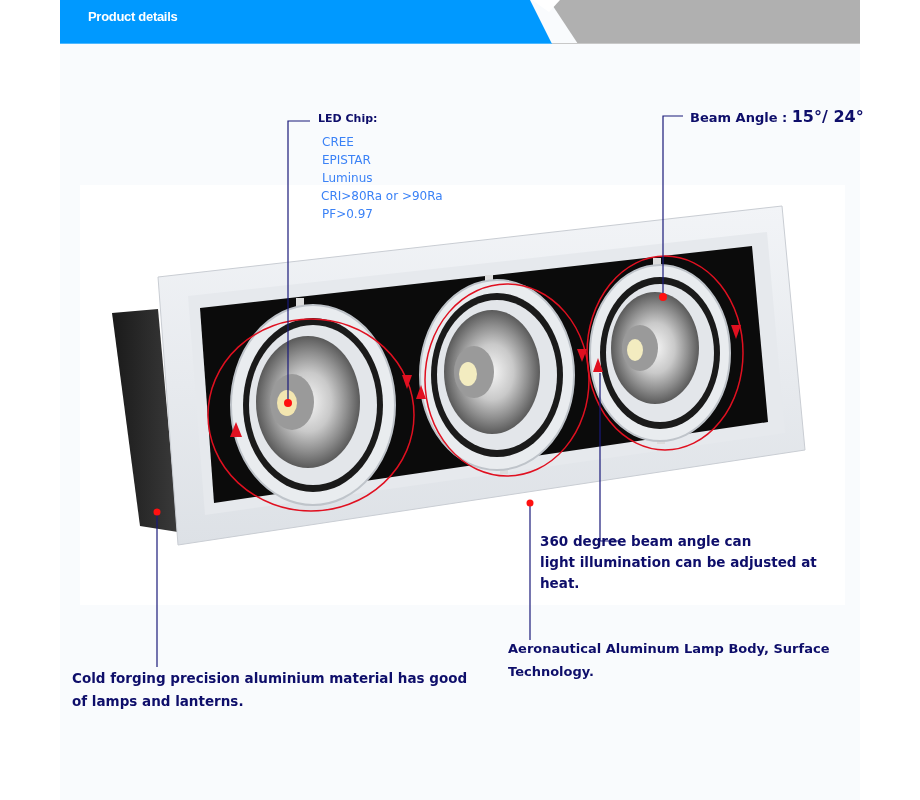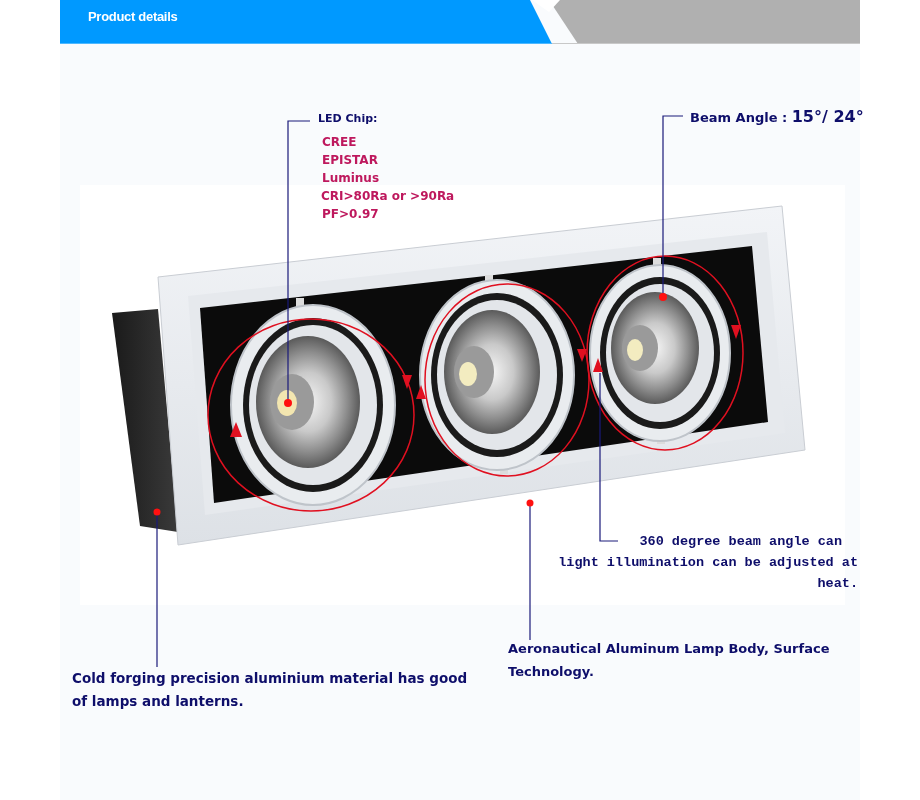--- a/index.html
+++ b/index.html
@@ -7,21 +7,21 @@
          font-family:"DejaVu Sans", "Liberation Sans", sans-serif; }
   .panel { position:absolute; left:60px; top:0; width:800px; height:800px; background:#f9fbfd; }
   .header { position:absolute; left:60px; top:0; width:800px; height:44px; }
   .header svg { position:absolute; left:0; top:0; }
   .header-title { position:absolute; left:28px; top:9px; color:#ffffff; font-weight:bold; font-size:13px;
                   letter-spacing:-0.3px; font-family:"Liberation Sans", sans-serif; }
   .photo { position:absolute; left:80px; top:185px; width:765px; height:420px; background:#ffffff; }
   .illustration { position:absolute; left:0; top:0; }
   .callout-text { position:absolute; color:#0e0e6a; font-weight:bold; font-size:14px; line-height:23px; }
   .chip-title { position:absolute; left:318px; top:112px; color:#0e0e6a; font-weight:bold; font-size:11px; }
-  .chip-list { position:absolute; left:322px; top:133px; color:#be185d; font-weight:bold; font-size:12px; }
+  .chip-list { position:absolute; left:322px; top:133px; color:#3b82f6; font-weight:normal; font-size:12px; }
   .chip-list div { height:18px; line-height:18px; }
   .beam { position:absolute; left:690px; top:107px; color:#0e0e6a; font-weight:bold; font-size:13px; }
   .beam .val { font-size:16px; }
   .lines { position:absolute; left:0; top:0; pointer-events:none; }
 </style>
 </head>
 <body>
 
 <div class="panel"></div>
 
@@ -135,21 +135,21 @@
   <div>Luminus</div>
   <div style="margin-left:-1px">CRI&gt;80Ra or &gt;90Ra</div>
   <div>PF&gt;0.97</div>
 </div>
 
 <div class="beam">
   <span>Beam Angle :</span>
   <span class="val">15°/ 24°</span>
 </div>
 
-<div class="callout-text" style="left:540px; top:531px; width:318px; text-align:right; font-size:13.5px; line-height:21px;font-family:Liberation Mono, monospace;">
+<div class="callout-text" style="left:540px; top:531px; width:318px; text-align:left; font-size:13.5px; line-height:21px;">
   <div style="padding-right:16px">360 degree beam angle can</div>
   <div>light illumination can be adjusted at heat.</div>
 </div>
 
 <div class="callout-text" style="left:508px; top:637px; width:350px; font-size:13px;">
   <div>Aeronautical Aluminum Lamp Body, Surface</div>
   <div>Technology.</div>
 </div>
 
 <div class="callout-text" style="left:72px; top:667px; width:420px; font-size:13.5px;">

